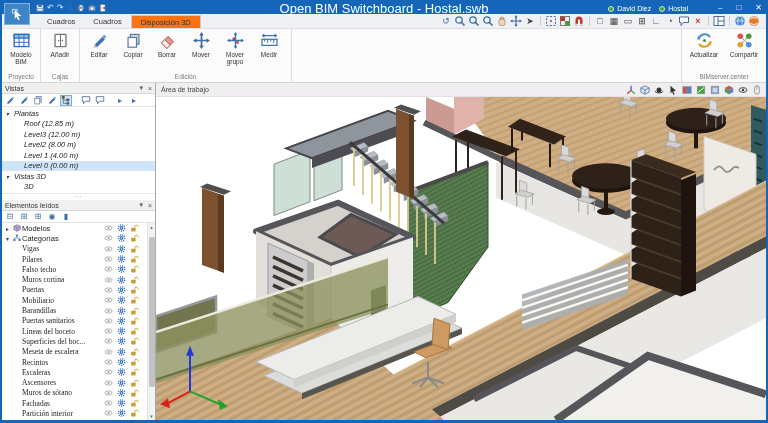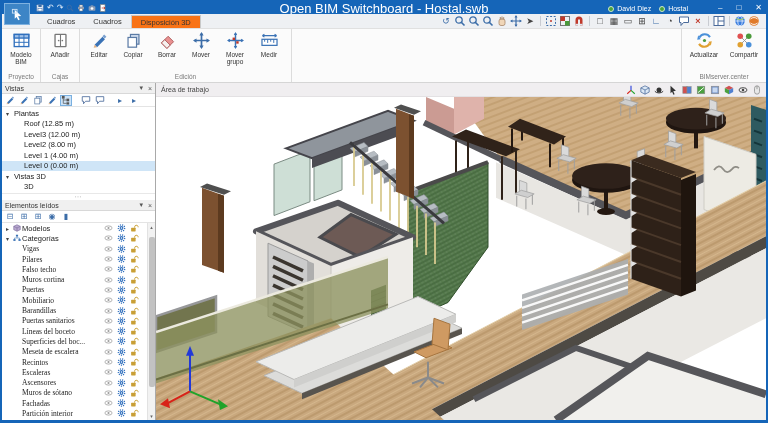--- a/index.html
+++ b/index.html
@@ -39,21 +39,21 @@
   .main{flex:1;display:flex;min-height:0;}
   .sidebar{width:154px;flex:0 0 auto;border-right:1px solid #a9a9a9;display:flex;flex-direction:column;background:#fff;}
   .phead{height:11px;background:#f0f0f0;border-bottom:1px solid #d8d8d8;display:flex;align-items:center;font-size:7px;color:#333;padding:0 3px;flex:0 0 auto;}
   .phead .pt{flex:1;}
   .phx{color:#555;font-size:7px;margin-left:5px;}
   .ptools{height:13px;display:flex;align-items:center;gap:2px;padding:0 2px;border-bottom:1px solid #e4e4e4;flex:0 0 auto;}
   .pti{width:12px;height:11px;display:flex;align-items:center;justify-content:center;font-size:8px;color:#3c6da8;}
   .pti .ic{width:10px;height:10px;}
   .pti.pressed{background:#cde3f7;border:1px solid #7ab0e0;}
   .vtree{padding:1px 0;font-size:7.5px;color:#222;}
-  .trow{height:10.5px;display:flex;align-items:center;padding-left:4px;cursor:default;}
+  .trow{height:10.5px;display:flex;align-items:center;padding-left:4px;cursor:default;font-style:italic;}
   .trow .chev{width:8px;font-size:6px;color:#444;}
   .trow.child{padding-left:22px;}
   .trow.sel{background:#cfe5f7;}
   .splitter{height:7px;display:flex;align-items:center;justify-content:center;color:#999;font-size:7px;letter-spacing:1px;border-top:1px solid #e8e8e8;flex:0 0 auto;}
   .ellist{flex:1;overflow:hidden;position:relative;font-size:7.5px;color:#222;}
   .erow{height:10.3px;display:flex;align-items:center;padding:0 14px 0 4px;justify-content:space-between;}
   .erow .chev{width:7px;font-size:6px;color:#444;flex:0 0 auto;}
   .erow .tic{width:9px;flex:0 0 auto;display:flex;}
   .erow .tic .ic{width:8px;height:8px;}
   .erow .lbl{flex:1;white-space:nowrap;overflow:hidden;}

